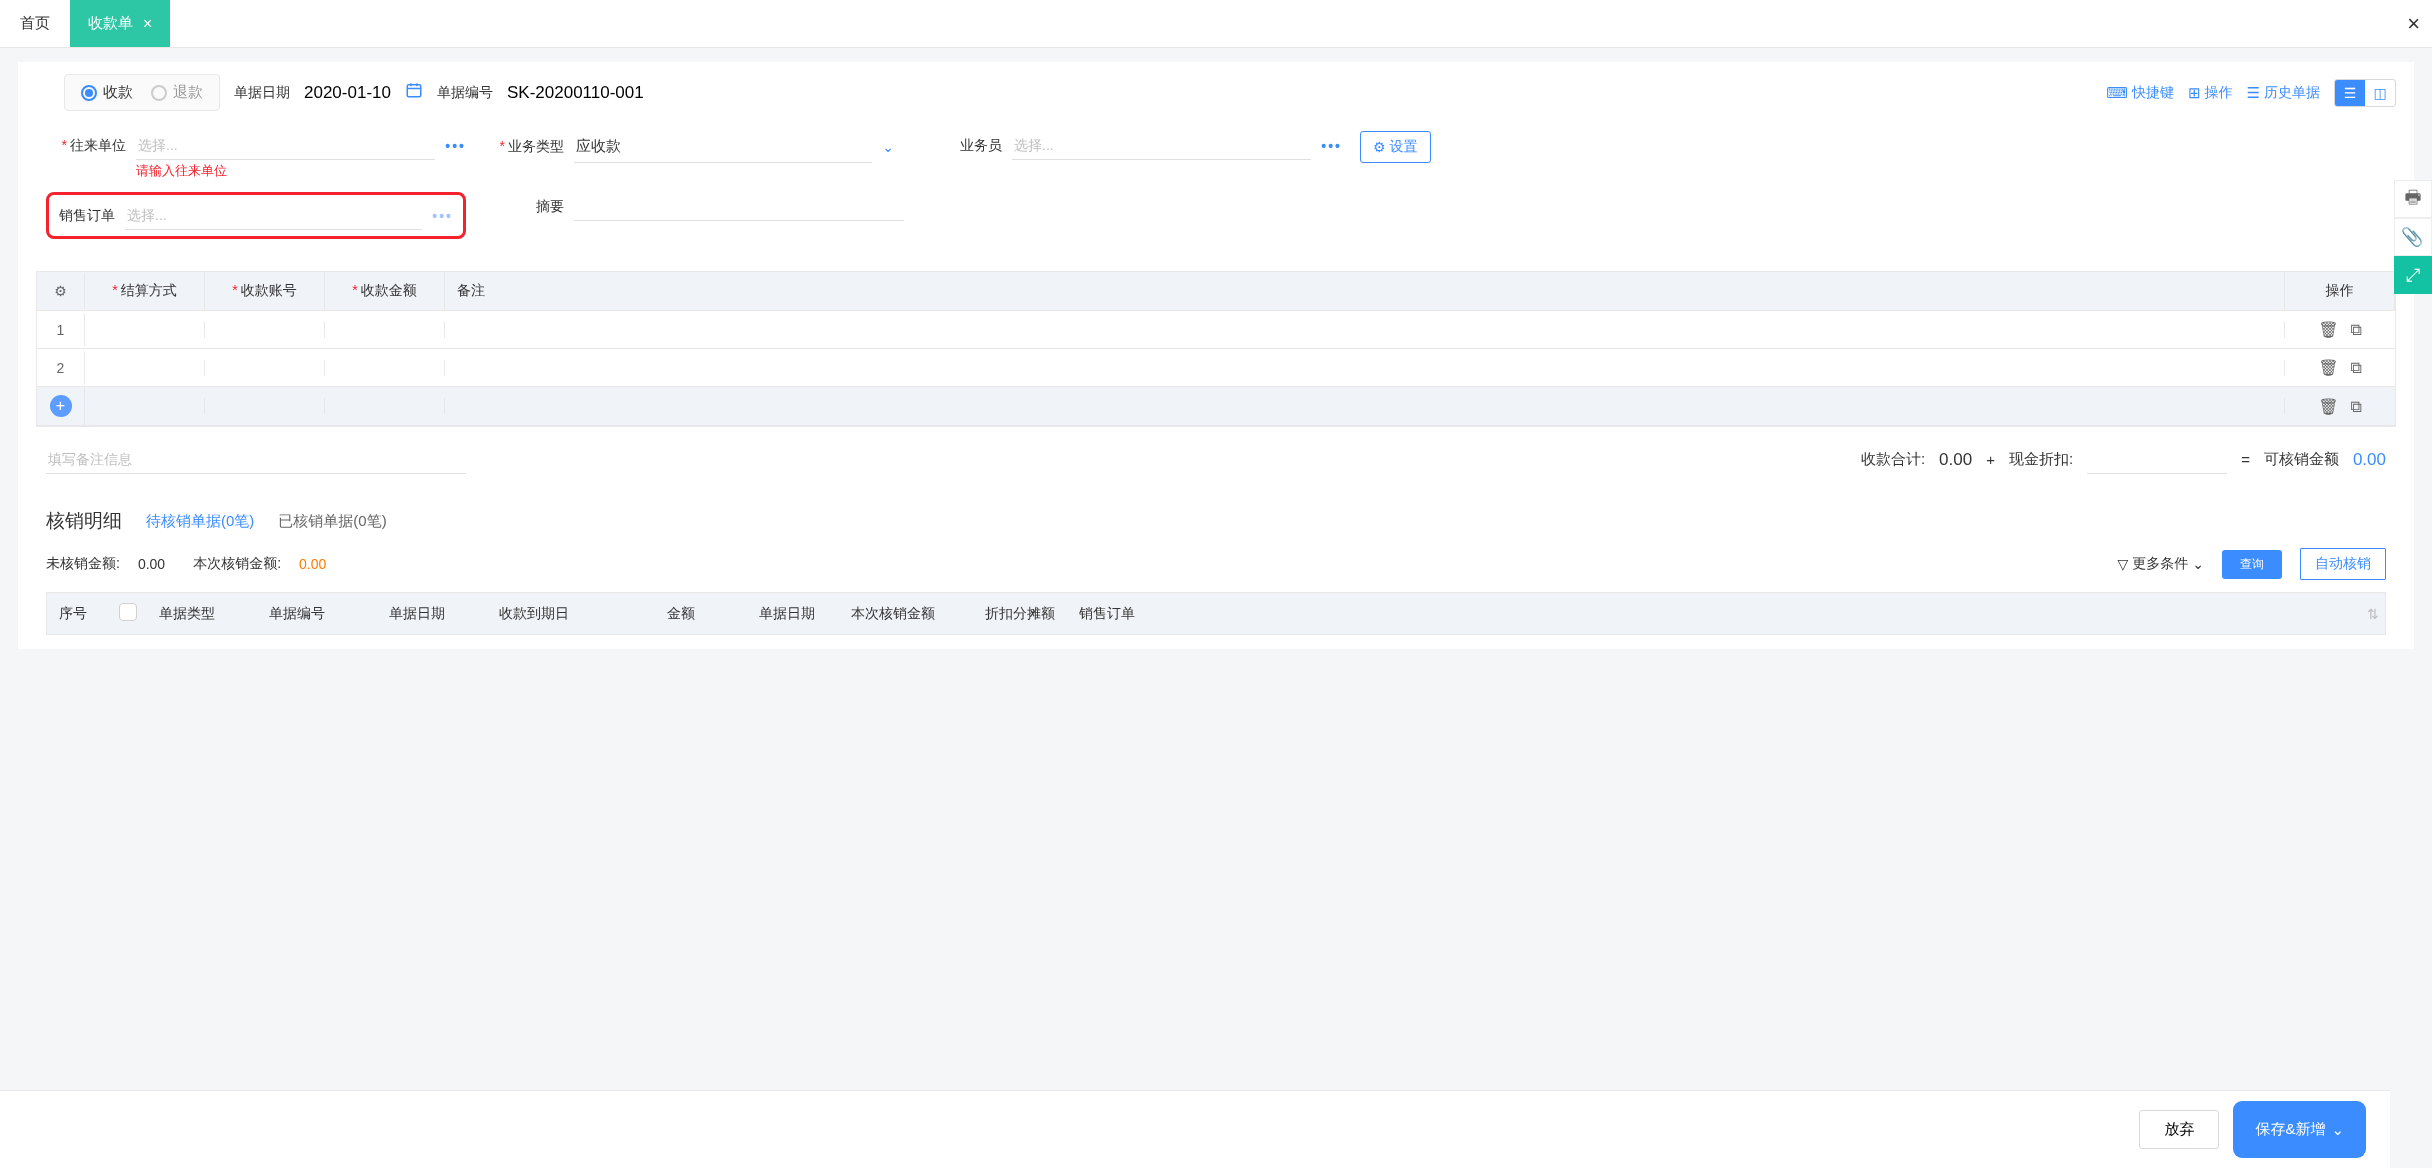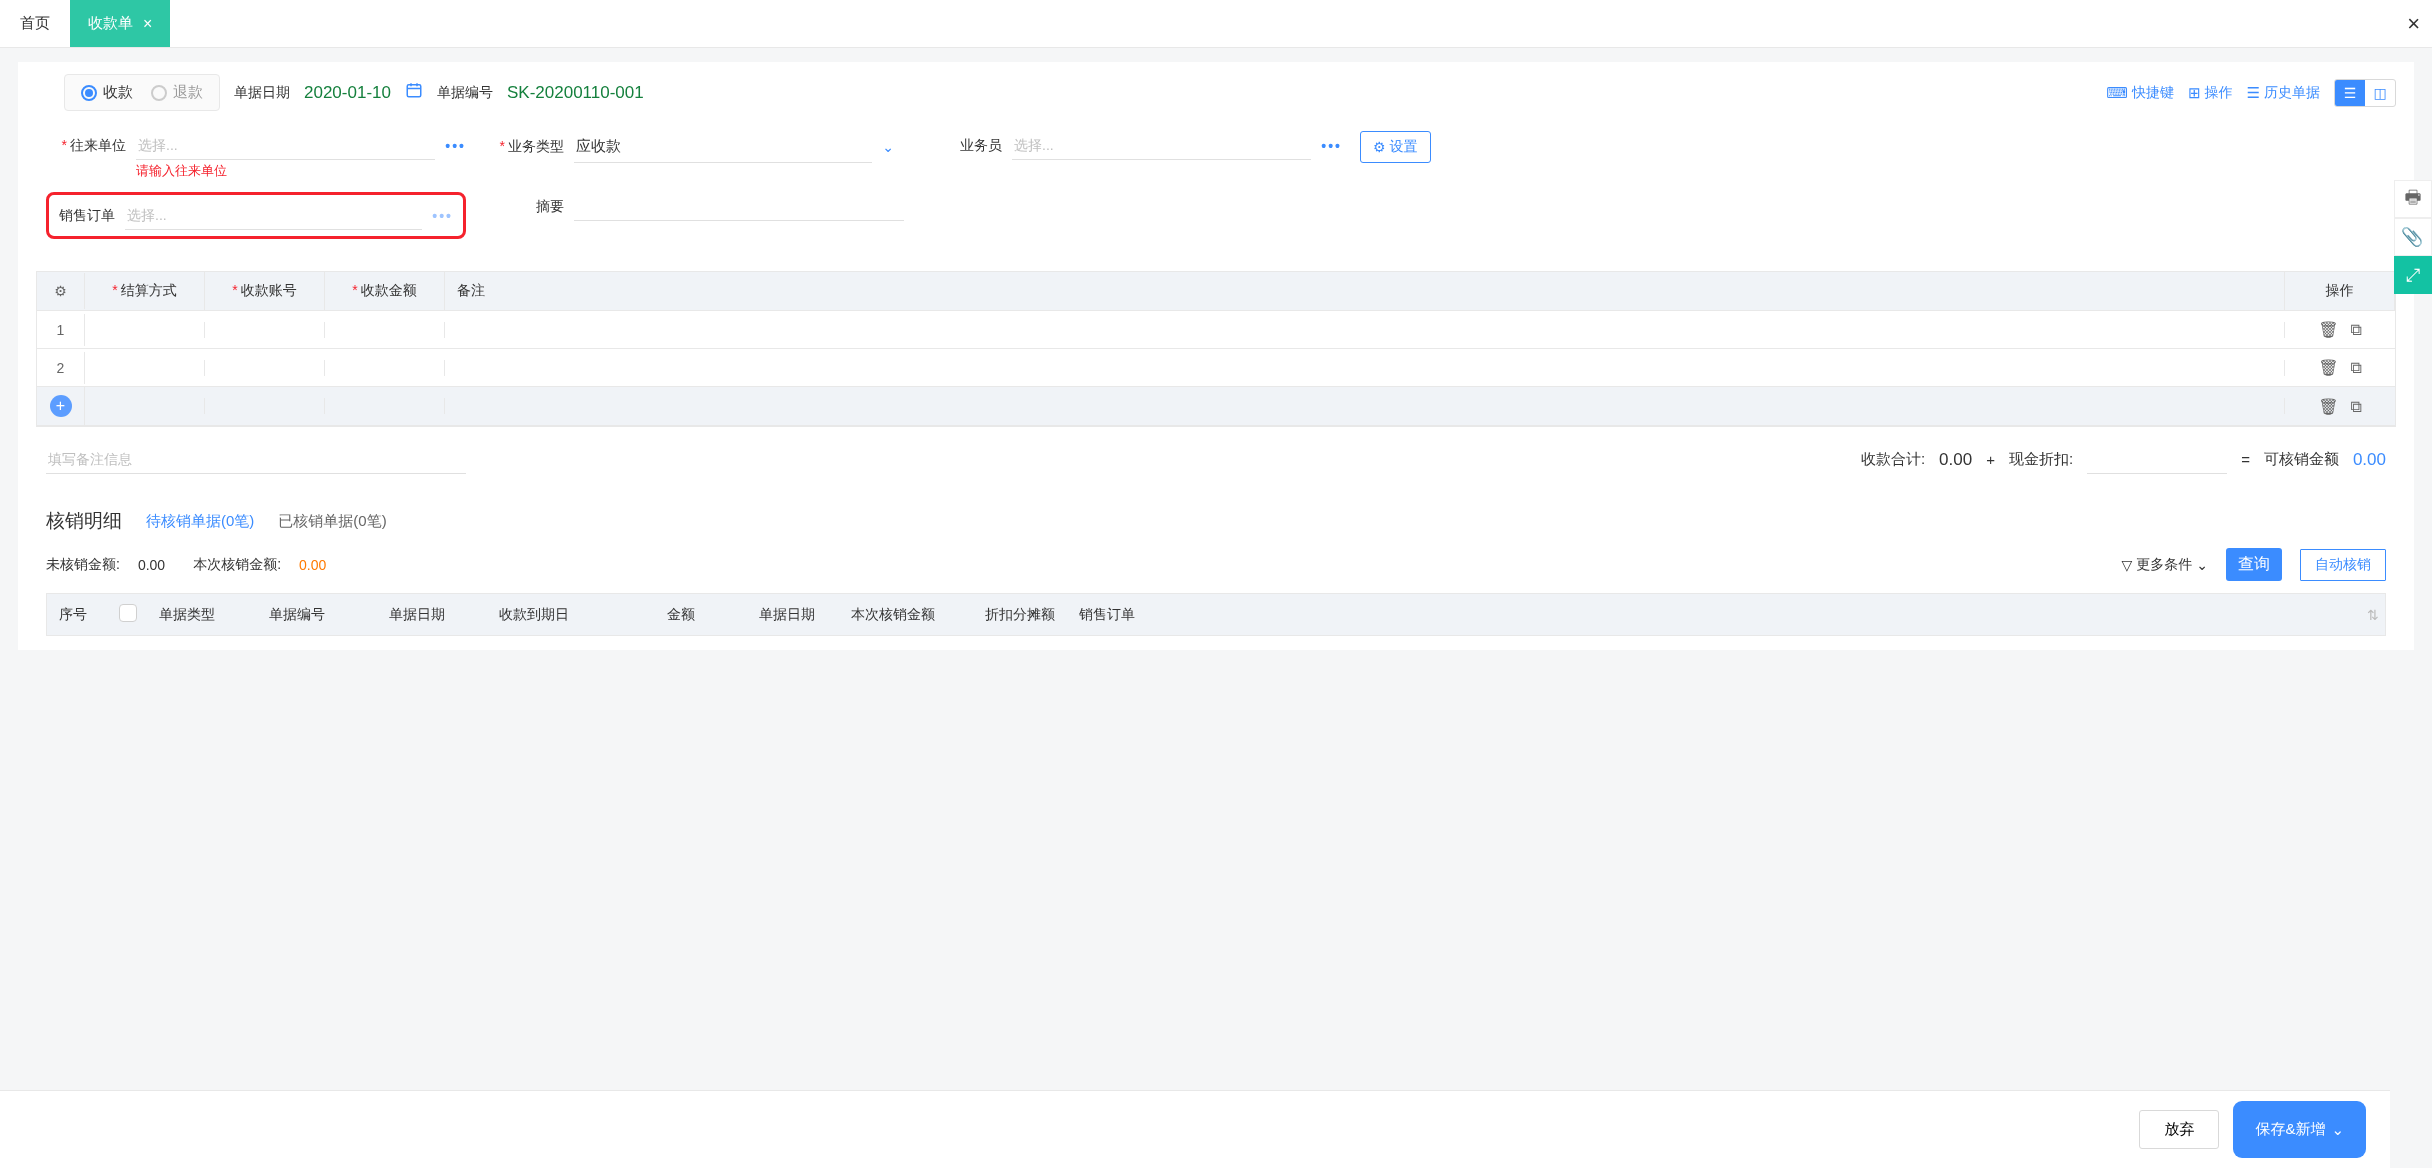--- a/index.html
+++ b/index.html
@@ -84,21 +84,21 @@
       display: inline-flex;
       align-items: center;
       justify-content: center;
     }
     .radio-circle.checked { border-color: #3b8cff; }
     .radio-circle.checked::after {
       content: ""; width: 8px; height: 8px;
       background: #3b8cff; border-radius: 50%;
     }
     .hdr-label { font-size: 14px; color: #333; }
-    .hdr-value { font-size: 17px; color: #15803d; }
+    .hdr-value { font-size: 17px; color: #000000; }
     .date-icon { color: #3b8cff; font-size: 18px; cursor: pointer; }
     .flex-spacer { flex: 1; }
     .hdr-action {
       display: flex;
       align-items: center;
       gap: 4px;
       color: #3b8cff;
       cursor: pointer;
       font-size: 14px;
     }
@@ -272,24 +272,24 @@
     }
     .orange { color: #ff7a00; }
     .more-cond {
       display: flex; align-items: center; gap: 4px;
       cursor: pointer; font-size: 14px;
     }
     .btn-primary {
       background: #3b8cff;
       color: #fff;
       border: none;
-      padding: 6px 12px;
+      padding: 6px 18px;
       border-radius: 3px;
       cursor: pointer;
-      font-size: 16px;
+      font-size: 12px;
     }
     .btn-outline {
       background: #fff;
       color: #3b8cff;
       border: 1px solid #3b8cff;
       padding: 6px 14px;
       border-radius: 1px;
       cursor: pointer;
       font-size: 14px;
     }

